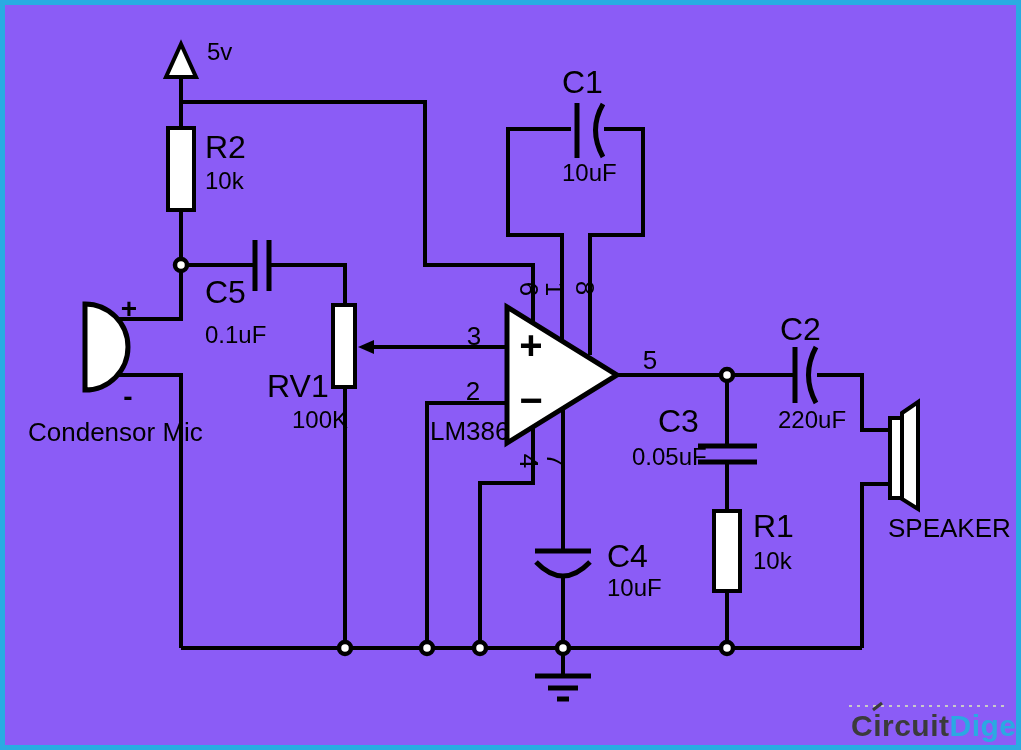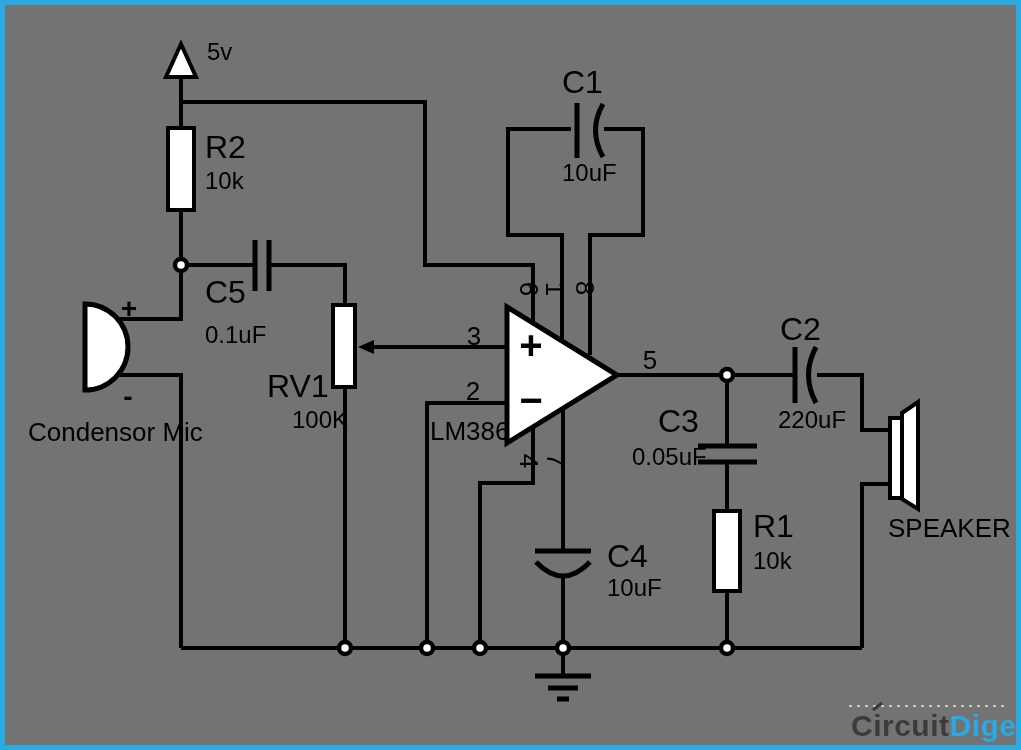--- a/index.html
+++ b/index.html
@@ -1,19 +1,19 @@
 <!DOCTYPE html>
 <html><head>
 <meta charset="utf-8">
 <style>
   html,body{margin:0;padding:0;background:#e8e8e8;}
   #stage{
     position:relative;
     width:1021px;height:750px;
-    background:#737373;
+    background:#8b5cf6;
     font-family:"Liberation Sans", sans-serif;
     overflow:hidden;
   }
   svg{position:absolute;left:0;top:0;display:block;}
   svg text{
     font-family:"Liberation Sans", sans-serif;
     fill:#000000;
   }
   .ref-label{font-size:32px;}
   .val-label{font-size:24px;}

